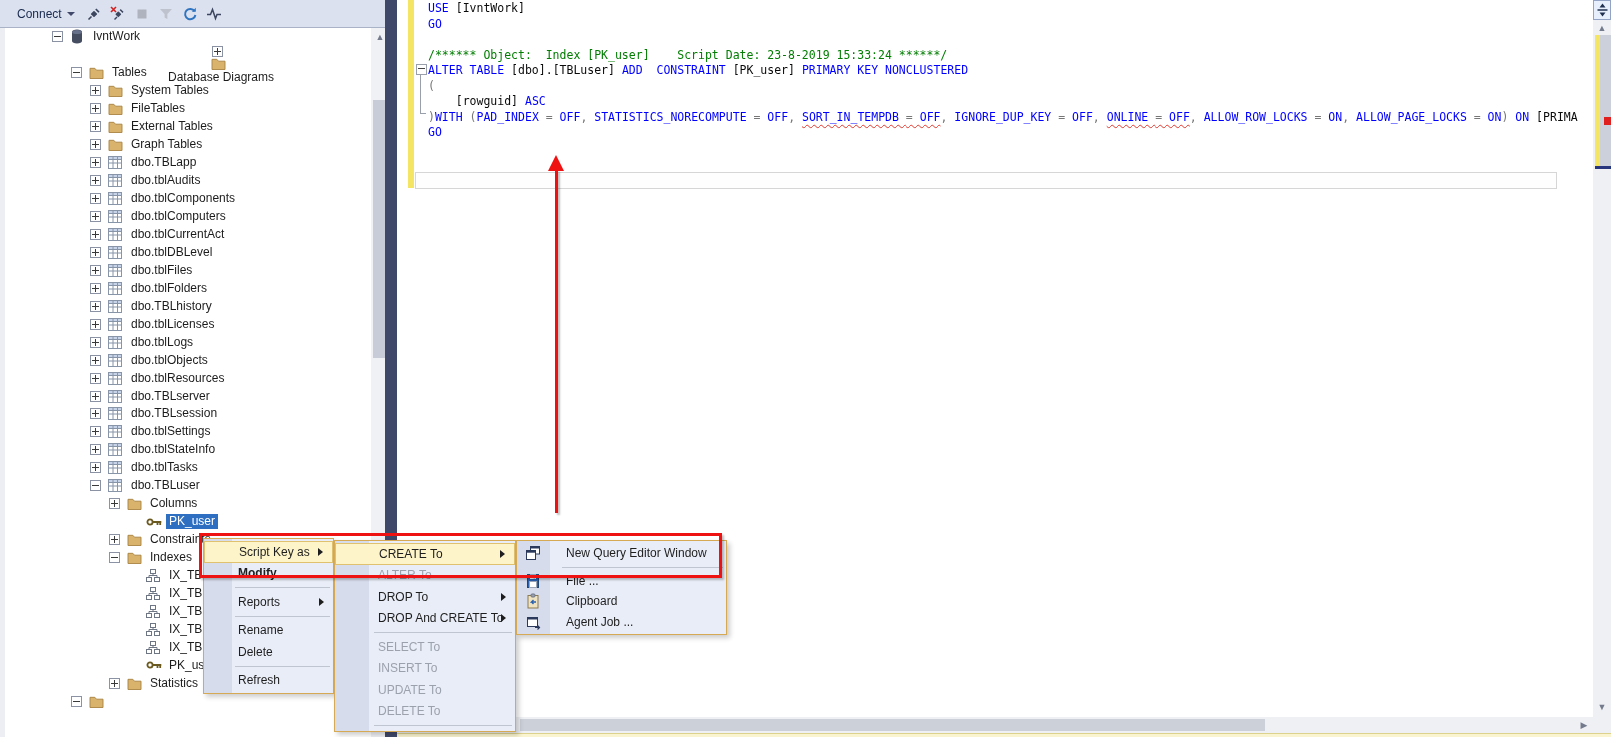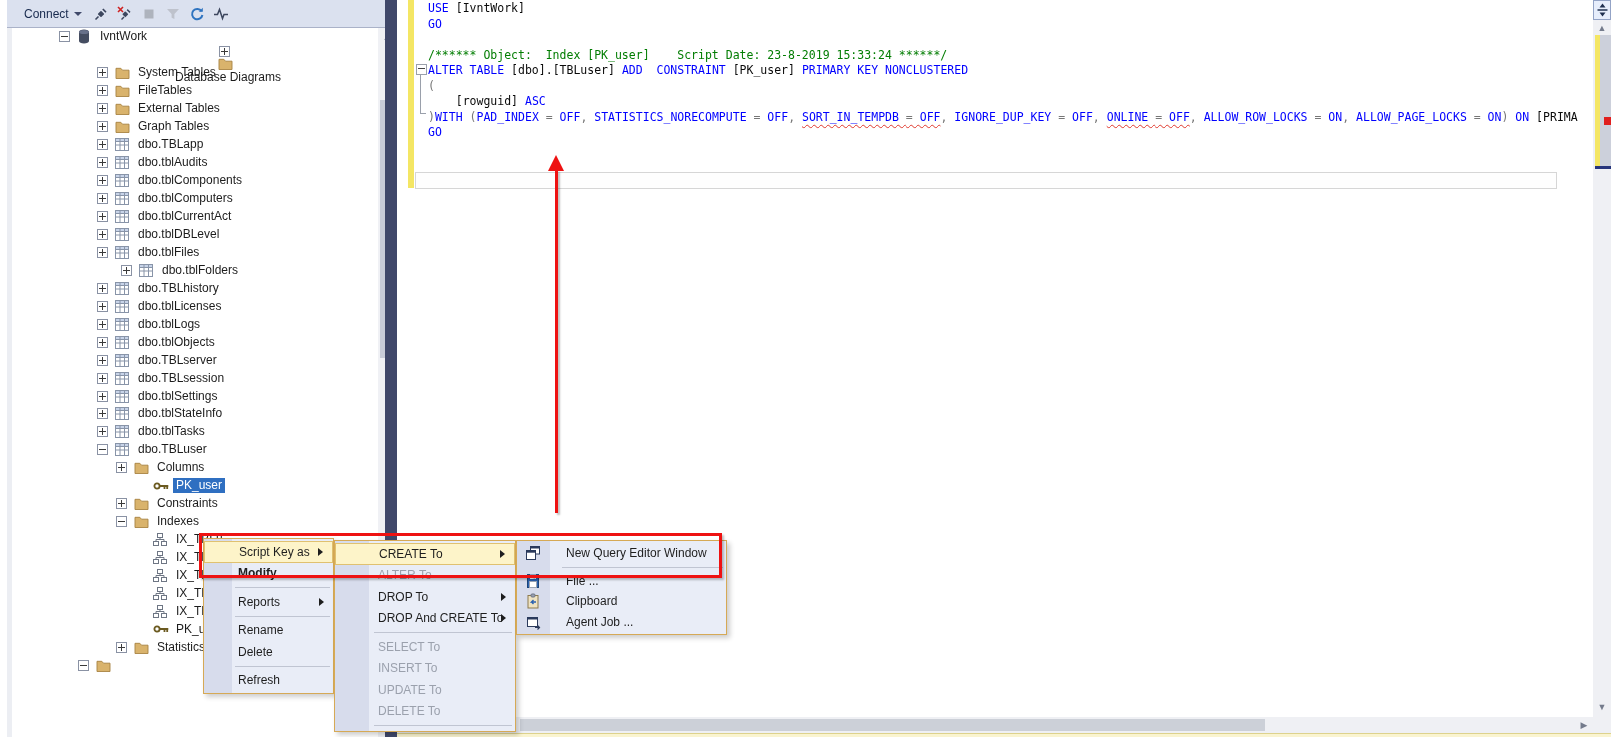--- a/index.html
+++ b/index.html
@@ -1,20 +1,20 @@
 <!DOCTYPE html>
 <html><head>
 <meta charset="utf-8">
 <style>
   html,body{margin:0;padding:0;background:#fff;}
   .screen{position:relative;width:1611px;height:737px;overflow:hidden;background:#fff;
           font-family:"Liberation Sans",sans-serif;}
 
   
-  .object-explorer{position:absolute;left:7px;top:0;width:385px;height:737px;background:#fff;border-left:5px solid #eceef3;}
+  .object-explorer{position:absolute;left:0;top:0;width:385px;height:737px;background:#fff;border-left:5px solid #eceef3;}
   .oe-toolbar{position:absolute;top:0;left:-5px;right:0;height:27px;background:#dbe1ef;
               border-bottom:1px solid #aab2c8;display:flex;align-items:center;padding-left:10px;}
   .connect-btn{display:flex;align-items:center;gap:5px;font-size:12px;color:#17294d;padding:3px 7px;}
   .caret-down{width:0;height:0;border-left:4px solid transparent;border-right:4px solid transparent;border-top:4px solid #40496a;}
   .tb-btn{width:23px;height:23px;display:flex;align-items:center;justify-content:center;margin-left:1px;}
   .tb-btn .ico{display:flex;}
   .tb-btn.dis{opacity:.85;}
 
   .oe-tree{position:absolute;top:28px;left:0;width:366px;bottom:0;overflow:hidden;}
   .tree-row{height:17.96px;display:flex;align-items:center;font-size:12px;color:#1c1c1c;white-space:nowrap;}
@@ -157,20 +157,29 @@
         </div>
         <div class="tree-row" style="padding-left: 66px; flex-direction: column;">
           <span class="exp plus"></span>
           <span class="ticon">
             <svg width="15" height="13" viewBox="0 0 16 14">
               <path d="M1 2.5h5.2l1.8 2H15v9H1z" fill="#d9b36c" stroke="#a98443" stroke-width="1"></path>
             </svg>
           </span>
           <span class="tlabel">Database Diagrams</span>
         </div>
+        <div class="tree-row" style="padding-left: 66px;">
+          <span class="exp minus"></span>
+          <span class="ticon">
+            <svg width="15" height="13" viewBox="0 0 16 14">
+              <path d="M1 2.5h5.2l1.8 2H15v9H1z" fill="#d9b36c" stroke="#a98443" stroke-width="1"></path>
+            </svg>
+          </span>
+          <span class="tlabel">Tables</span>
+        </div>
         <div class="tree-row" style="padding-left: 85px;">
           <span class="exp plus"></span>
           <span class="ticon">
             <svg width="15" height="13" viewBox="0 0 16 14">
               <path d="M1 2.5h5.2l1.8 2H15v9H1z" fill="#d9b36c" stroke="#a98443" stroke-width="1"></path>
             </svg>
           </span>
           <span class="tlabel">System Tables</span>
         </div>
         <div class="tree-row" style="padding-left: 85px;">
@@ -270,21 +279,21 @@
           <span class="exp plus"></span>
           <span class="ticon">
             <svg width="14" height="13" viewBox="0 0 14 13">
               <rect x="0.5" y="0.5" width="13" height="12" fill="#fff" stroke="#8894a8"></rect>
               <rect x="0.5" y="0.5" width="13" height="3" fill="#c7d3e8" stroke="#8894a8"></rect>
               <path d="M0.5 7h13M5 0.5v12M9.5 0.5v12" stroke="#8894a8" fill="none"></path>
             </svg>
           </span>
           <span class="tlabel">dbo.tblFiles</span>
         </div>
-        <div class="tree-row" style="padding-left: 109px;">
+        <div class="tree-row" style="padding-left: 85px;">
           <span class="exp plus"></span>
           <span class="ticon">
             <svg width="14" height="13" viewBox="0 0 14 13">
               <rect x="0.5" y="0.5" width="13" height="12" fill="#fff" stroke="#8894a8"></rect>
               <rect x="0.5" y="0.5" width="13" height="3" fill="#c7d3e8" stroke="#8894a8"></rect>
               <path d="M0.5 7h13M5 0.5v12M9.5 0.5v12" stroke="#8894a8" fill="none"></path>
             </svg>
           </span>
           <span class="tlabel">dbo.tblFolders</span>
         </div>
@@ -324,20 +333,31 @@
         <div class="tree-row" style="padding-left: 85px;">
           <span class="exp plus"></span>
           <span class="ticon">
             <svg width="14" height="13" viewBox="0 0 14 13">
               <rect x="0.5" y="0.5" width="13" height="12" fill="#fff" stroke="#8894a8"></rect>
               <rect x="0.5" y="0.5" width="13" height="3" fill="#c7d3e8" stroke="#8894a8"></rect>
               <path d="M0.5 7h13M5 0.5v12M9.5 0.5v12" stroke="#8894a8" fill="none"></path>
             </svg>
           </span>
           <span class="tlabel">dbo.tblObjects</span>
+        </div>
+        <div class="tree-row" style="padding-left: 85px;">
+          <span class="exp plus"></span>
+          <span class="ticon">
+            <svg width="14" height="13" viewBox="0 0 14 13">
+              <rect x="0.5" y="0.5" width="13" height="12" fill="#fff" stroke="#8894a8"></rect>
+              <rect x="0.5" y="0.5" width="13" height="3" fill="#c7d3e8" stroke="#8894a8"></rect>
+              <path d="M0.5 7h13M5 0.5v12M9.5 0.5v12" stroke="#8894a8" fill="none"></path>
+            </svg>
+          </span>
+          <span class="tlabel">dbo.tblResources</span>
         </div>
         <div class="tree-row" style="padding-left: 85px;">
           <span class="exp plus"></span>
           <span class="ticon">
             <svg width="14" height="13" viewBox="0 0 14 13">
               <rect x="0.5" y="0.5" width="13" height="12" fill="#fff" stroke="#8894a8"></rect>
               <rect x="0.5" y="0.5" width="13" height="3" fill="#c7d3e8" stroke="#8894a8"></rect>
               <path d="M0.5 7h13M5 0.5v12M9.5 0.5v12" stroke="#8894a8" fill="none"></path>
             </svg>
           </span>

